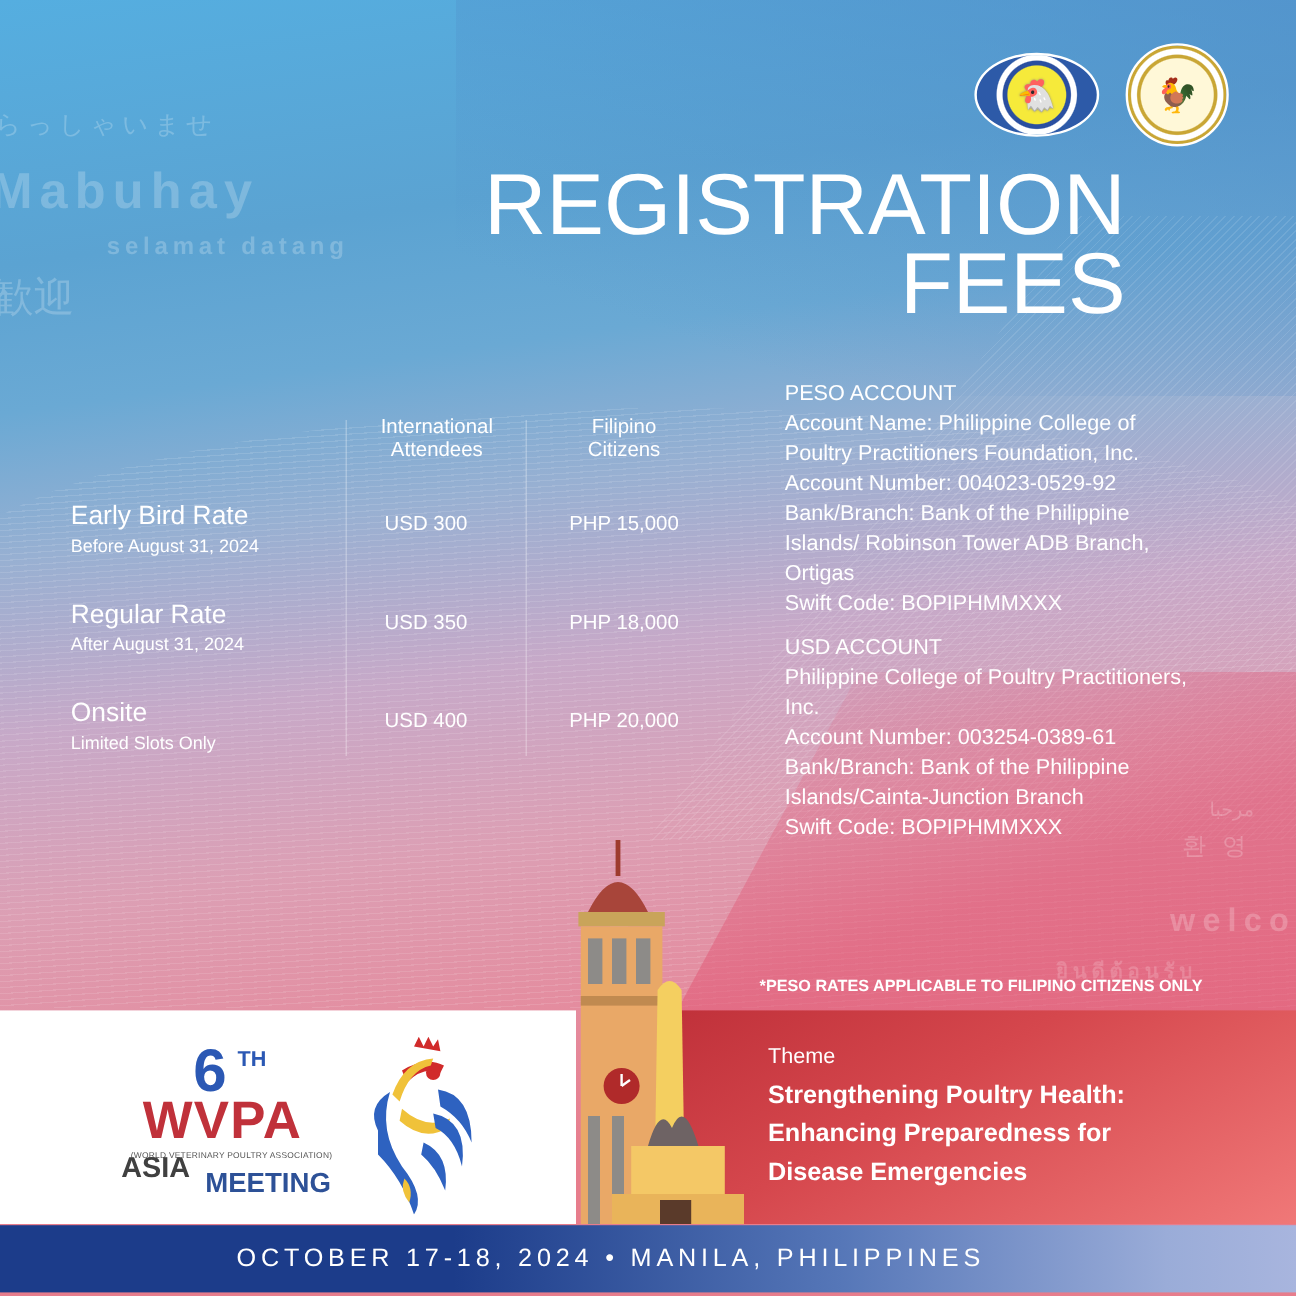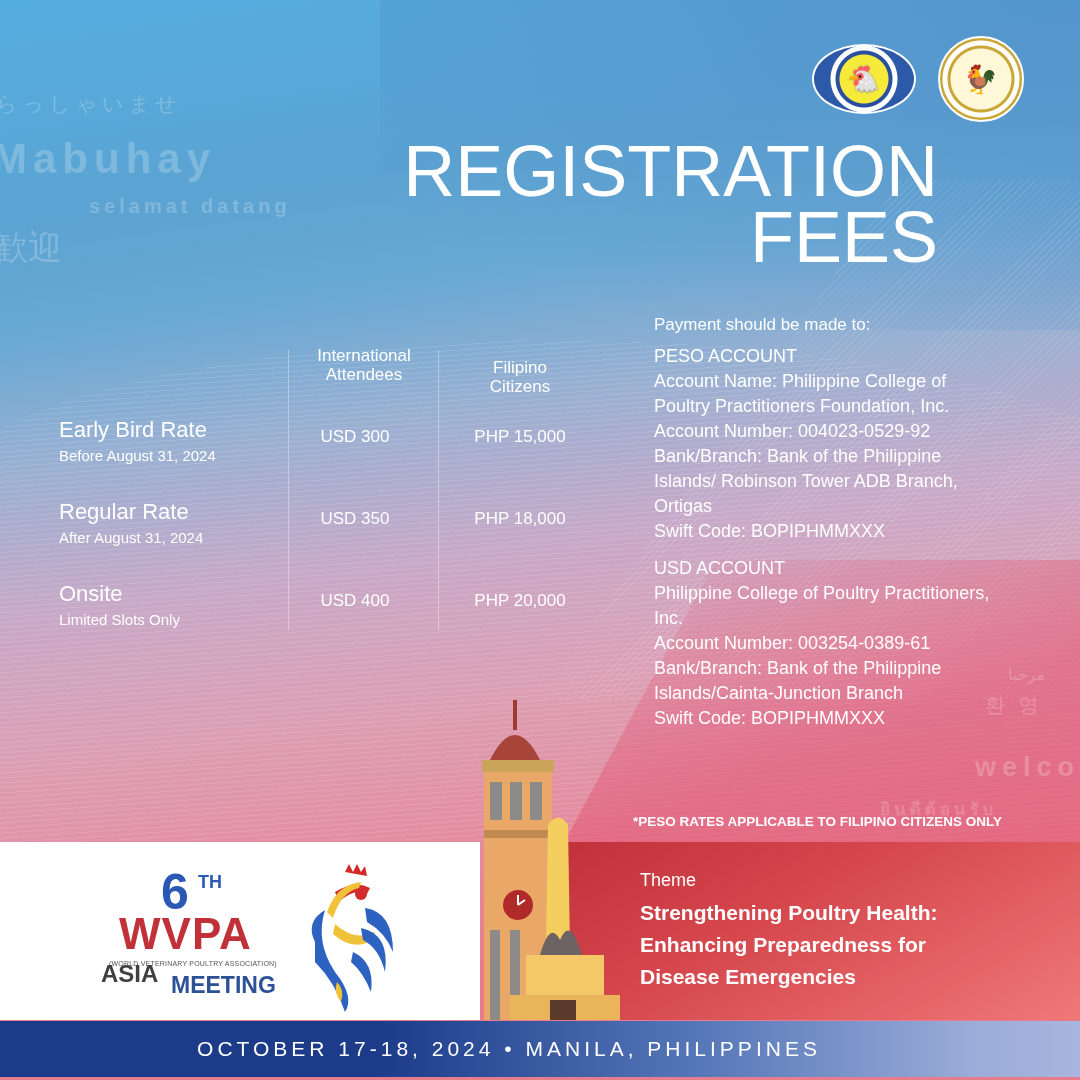--- a/index.html
+++ b/index.html
@@ -54,21 +54,21 @@
     border: 2px solid #fff; display: flex; align-items: center; justify-content: center;
   }
   .hen-glyph { font-size: 26px; color: #ffffff; text-shadow: 0 0 2px #888; }
   .hen-glyph-2 { font-size: 28px; color: #e24a2f; }
 
   .title { position: absolute; right: 142px; top: 138px; text-align: right; font-weight: 400; font-size: 72px; line-height: 66px; letter-spacing: 0px; color: #fff; }
 
   .fees-table { position: absolute; left: 0; top: 340px; width: 620px; height: 300px; }
   .col-head { position: absolute; text-align: center; font-size: 17px; line-height: 19px; }
   .col-head.intl { left: 292px; width: 144px; top: 6px; }
-  .col-head.fil { left: 444px; width: 152px; top: 18px; }
+  .col-head.fil { left: 444px; width: 152px; top: 6px; }
   .vline { position: absolute; top: 10px; width: 1px; height: 280px; background: rgba(255,255,255,0.35); }
   .vline.v1 { left: 288px; }
   .vline.v2 { left: 438px; }
   .rate-row { position: absolute; left: 59px; width: 560px; height: 60px; }
   .rate-name { position: absolute; left: 0; top: 0; font-size: 22px; }
   .rate-sub { position: absolute; left: 0; top: 30px; font-size: 15px; }
   .rate-usd { position: absolute; left: 224px; width: 144px; top: 10px; text-align: center; font-size: 17px; }
   .rate-php { position: absolute; left: 385px; width: 152px; top: 10px; text-align: center; font-size: 17px; }
 
   .payment { position: absolute; left: 654px; top: 315px; width: 420px; }
@@ -162,21 +162,20 @@
     </div>
     <div class="rate-row" style="top:241px">
       <div class="rate-name">Onsite</div>
       <div class="rate-sub">Limited Slots Only</div>
       <div class="rate-usd">USD 400</div>
       <div class="rate-php">PHP 20,000</div>
     </div>
   </div>
 
   <div class="payment">
-    <div class="pay-head">Payment should be made to:</div>
     <div class="pay-block">
       <div class="pay-line">PESO ACCOUNT</div>
       <div class="pay-line">Account Name: Philippine College of</div>
       <div class="pay-line">Poultry Practitioners Foundation, Inc.</div>
       <div class="pay-line">Account Number: 004023-0529-92</div>
       <div class="pay-line">Bank/Branch: Bank of the Philippine</div>
       <div class="pay-line">Islands/ Robinson Tower ADB Branch,</div>
       <div class="pay-line">Ortigas</div>
       <div class="pay-line">Swift Code: BOPIPHMMXXX</div>
     </div>

